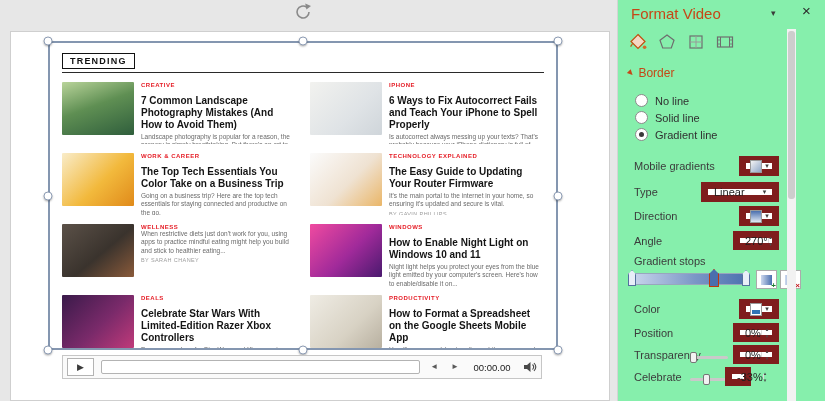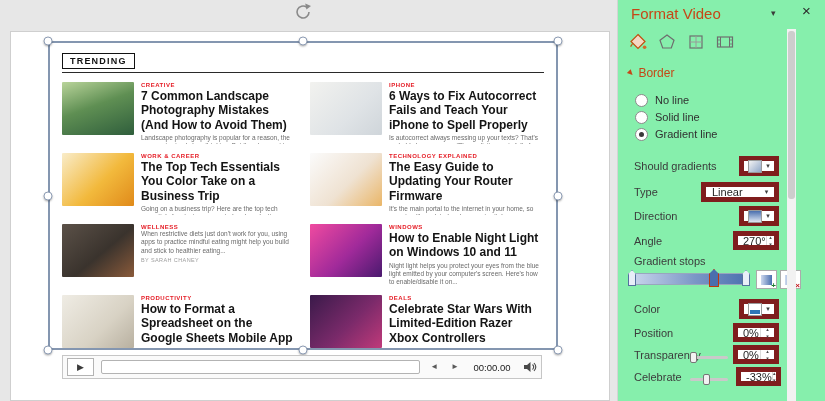--- a/index.html
+++ b/index.html
@@ -22,21 +22,21 @@
   .t1{background:linear-gradient(160deg,#b9d49a 0%,#5f8f53 45%,#2f5e3c 100%)}
   .t2{background:linear-gradient(135deg,#f2f2ef 0%,#dfe3e6 60%,#cfd5da 100%)}
   .t3{background:linear-gradient(135deg,#f9ecc9 0%,#f2b93c 55%,#e08a1a 100%)}
   .t4{background:linear-gradient(135deg,#fbfbfb 0%,#efe2d2 55%,#eab668 100%)}
   .t5{background:linear-gradient(140deg,#5b5148 0%,#3a332d 55%,#8a5a3a 100%)}
   .t6{background:linear-gradient(135deg,#f04aa0 0%,#a02a9a 55%,#4a1a6e 100%)}
   .t7{background:linear-gradient(135deg,#efece4 0%,#d8d2c4 60%,#b8b0a0 100%)}
   .t8{background:linear-gradient(135deg,#3a1a4a 0%,#7a2a6a 55%,#c03a7a 100%)}
   .card .txt{flex:1;overflow:hidden}
   .cat{font-size:6px;font-weight:bold;color:#e51b24;letter-spacing:.5px}
-  .a-title{font-size:12px;font-weight:bold;color:#141414;line-height:1.2;margin:1px 0 2px}
+  .a-title{font-size:10px;font-weight:bold;color:#141414;line-height:1.2;margin:7px 0 2px}
   .a-desc{font-size:6.5px;color:#6a6a6a;line-height:1.28}
   .a-by{font-size:5.5px;color:#9c9c9c;letter-spacing:.4px;margin-top:2px}
   
   .handle{position:absolute;width:9px;height:9px;border-radius:50%;background:#fff;border:1px solid #8e9db5;
     box-shadow:0 1px 2px rgba(0,0,0,.3);transform:translate(-50%,-50%);box-sizing:border-box}
   .rotate{position:absolute;left:292px;top:1px;width:22px;height:22px}
   
   .player{position:absolute;left:62px;top:355px;width:480px;height:24px;background:#fafafa;border:1px solid #c6c6c6;
     box-sizing:border-box;display:flex;align-items:center;gap:7px;padding:0 4px}
   .play-btn{width:27px;height:18px;border:1px solid #b3b3b3;background:#fff;box-sizing:border-box;
@@ -46,25 +46,25 @@
   .time{font-size:9.5px;color:#1a1a1a;min-width:46px;text-align:center}
   
   .pane{position:absolute;left:617px;top:0;width:208px;height:401px;background:#86efac;border-left:1px solid #d4d4d4;box-sizing:border-box}
   .pane-title{position:absolute;left:13px;top:5px;font-size:15px;color:#c54717}
   .pane-collapse{position:absolute;left:153px;top:8px;font-size:9px;color:#3a3a3a;cursor:default}
   .pane-close{position:absolute;left:184px;top:2px;font-size:15px;color:#2a2a2a;cursor:default}
   .tabs{position:absolute;left:9px;top:31px;display:flex;gap:7px}
   .tab{width:22px;height:22px;display:flex;align-items:center;justify-content:center}
   .sec-head{position:absolute;left:10px;top:66px;font-size:12px;color:#c54717;display:flex;align-items:center;gap:5px}
   .sec-tri{display:inline-block;transform:rotate(45deg);font-size:7px;color:#c54717}
-  .radio-row{position:absolute;left:17px;display:flex;gap:7px;font-size:11px;color:#303030}
+  .radio-row{position:absolute;left:17px;display:flex;align-items:center;gap:7px;font-size:11px;color:#303030}
   .radio{width:13px;height:13px;border-radius:50%;border:1px solid #8a8a8a;background:#fff;box-sizing:border-box;position:relative;flex:none}
   .radio.sel::after{content:"";position:absolute;left:3px;top:3px;right:3px;bottom:3px;border-radius:50%;background:#3a3a3a}
   .plabel{position:absolute;left:16px;font-size:11px;color:#3b3b3b;white-space:nowrap}
-  .dd,.split,.spin{position:absolute;height:20px;border:5px solid #7f1d1d;background:#fff;box-sizing:border-box;display:flex;align-items:center}
+  .dd,.split,.spin{position:absolute;height:20px;border:7px solid #7f1d1d;background:#fff;box-sizing:border-box;display:flex;align-items:center}
   .dd-text{flex:1;padding-left:6px;font-size:11px;color:#1f1f1f}
   .dd-arrow{width:15px;text-align:center;font-size:7px;color:#3f3f3f}
   .swatch{width:17px;height:13px;margin-left:4px;border:1px solid #9a9a9a;box-sizing:border-box}
   .sw-grad{background:linear-gradient(135deg,#f3f3f3,#8fa6c8)}
   .sw-dir{background:linear-gradient(180deg,#4a6fae,#dfe7f3)}
   .sw-color{background:#fff;position:relative}
   .sw-color::after{content:"";position:absolute;left:1px;right:1px;bottom:1px;height:4px;background:#2e75b6}
   .spin{height:19px}
   .spin-val{flex:1;padding-left:5px;font-size:11px;color:#1f1f1f}
   .spin-arrows{width:13px;height:100%;border-left:1px solid #dcdcdc;display:flex;flex-direction:column;align-items:center;justify-content:center;font-size:5px;color:#4a4a4a;line-height:1.3}
@@ -149,35 +149,35 @@
         <div class="thumb t6"></div>
         <div class="txt">
           <div class="cat">WINDOWS</div>
           <div class="a-title">How to Enable Night Light on Windows 10 and 11</div>
           <div class="a-desc">Night light helps you protect your eyes from the blue light emitted by your computer's screen. Here's how to enable/disable it on...</div>
           <div class="a-by">BY SHAANT MINHAS</div>
         </div>
       </div>
 
       <div class="card">
+        <div class="thumb t8"></div>
+        <div class="txt">
+          <div class="cat">DEALS</div>
+          <div class="a-title">Celebrate Star Wars With Limited-Edition Razer Xbox Controllers</div>
+          <div class="a-desc">Express your love for Star Wars and Xbox gaming with the newest...</div>
+          <div class="a-by"></div>
+        </div>
+      </div>
+
+      <div class="card">
         <div class="thumb t7"></div>
         <div class="txt">
           <div class="cat">PRODUCTIVITY</div>
           <div class="a-title">How to Format a Spreadsheet on the Google Sheets Mobile App</div>
           <div class="a-desc">Handling a spreadsheet on the mobile screen can be tricky. Here's how to format a spreadsheet on the Google...</div>
-          <div class="a-by"></div>
-        </div>
-      </div>
-
-      <div class="card">
-        <div class="thumb t8"></div>
-        <div class="txt">
-          <div class="cat">DEALS</div>
-          <div class="a-title">Celebrate Star Wars With Limited-Edition Razer Xbox Controllers</div>
-          <div class="a-desc">Express your love for Star Wars and Xbox gaming with the newest...</div>
           <div class="a-by"></div>
         </div>
       </div>
 
     </div>
   </div>
 
   <div class="rotate">
     <svg width="22" height="22" viewBox="0 0 22 22">
       <path d="M17 11 a6 6 0 1 1 -2.4-4.8" fill="none" stroke="#8a8a8a" stroke-width="1.6"></path>
@@ -260,21 +260,21 @@
   </div>
   <div class="radio-row" style="top:111px">
     <span class="radio"></span>
     <span>Solid line</span>
   </div>
   <div class="radio-row" style="top:128px">
     <span class="radio sel"></span>
     <span>Gradient line</span>
   </div>
 
-  <div class="plabel" style="top:160px">Should gradients</div>
+  <div class="plabel" style="top:160px">Mobile gradients</div>
   <div class="split" style="left:121px;top:156px;width:40px">
     <span class="swatch sw-grad"></span>
     <span class="dd-arrow">▾</span>
   </div>
 
   <div class="plabel" style="top:186px">Type</div>
   <div class="dd" style="left:83px;top:182px;width:78px">
     <span class="dd-text">Linear</span>
     <span class="dd-arrow">▾</span>
   </div>
@@ -335,21 +335,21 @@
     <span class="spin-arrows">
       <span>▴</span>
       <span>▾</span>
     </span>
   </div>
 
   <div class="plabel" style="top:371px">Celebrate</div>
   <div class="mini-track" style="left:72px;top:378px">
     <span class="mini-thumb" style="left:13px"></span>
   </div>
-  <div class="spin" style="left:118px;top:367px;width:45px">
+  <div class="spin" style="left:107px;top:367px;width:26px">
     <span class="spin-val">-33%</span>
     <span class="spin-arrows">
       <span>▴</span>
       <span>▾</span>
     </span>
   </div>
 
   <div class="sb">
     <span class="sb-thumb"></span>
   </div>

